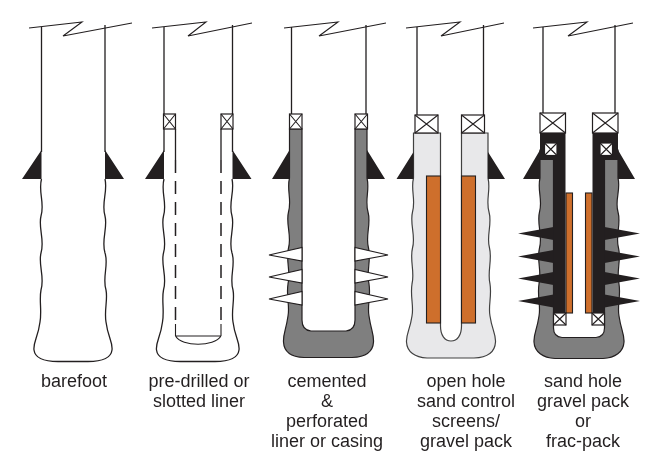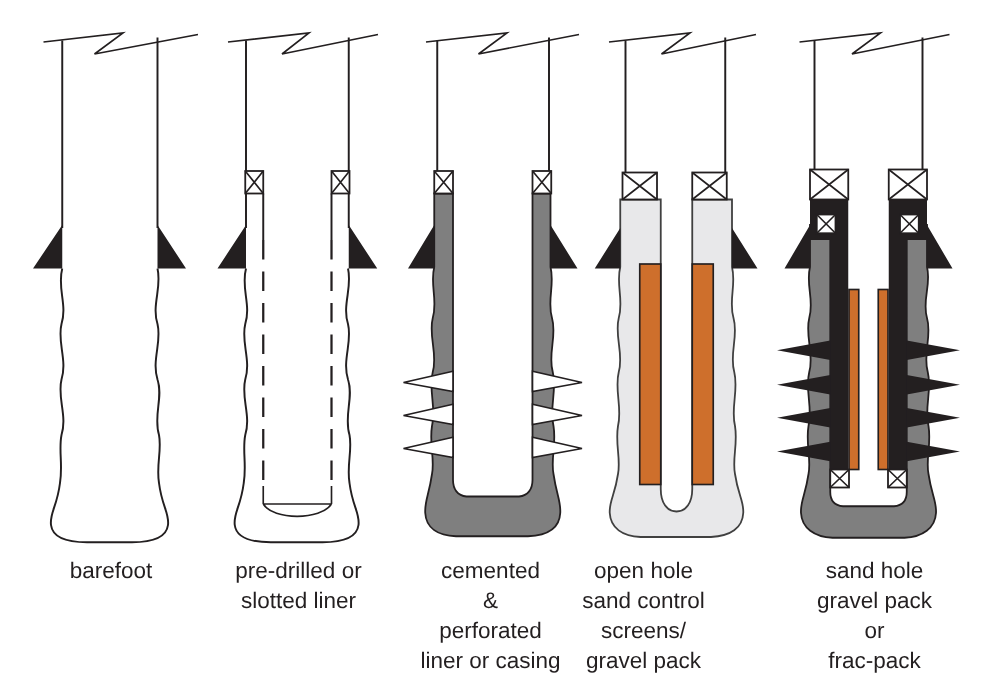--- a/index.html
+++ b/index.html
@@ -12,21 +12,21 @@
   .hole{fill:#ffffff;stroke:var(--ink);stroke-width:1.3;}
   .blk{fill:var(--ink);stroke:none;}
   .xbox{fill:#ffffff;stroke:var(--ink);stroke-width:1.2;}
   .xd{stroke:var(--ink);stroke-width:1.1;fill:none;}
   .gray{fill:var(--dark_gray);stroke:var(--ink);stroke-width:1.2;}
   .lgray{fill:var(--light_gray);stroke:var(--outline_gray);stroke-width:1.2;}
   .orange{fill:var(--orange);stroke:var(--ink);stroke-width:1.1;}
   .perf{fill:#ffffff;stroke:var(--ink);stroke-width:1.1;}
   .dash{stroke:var(--ink);stroke-width:1.5;fill:none;stroke-dasharray:13 8;}
   .caption{position:absolute;transform:translateX(-50%);text-align:center;
-           white-space:pre-line;font-size:15px;line-height:20px;
+           white-space:pre-line;font-size:18px;line-height:20px;
            color:var(--ink);width:130px;}
 </style>
 </head>
 <body>
 
 <div id="canvas">
 <svg width="662" height="466" viewBox="0 0 662 466">
 
   <g>
     <polyline class="thin" points="29,28 82,22 63,36 132,23"></polyline>
@@ -160,21 +160,21 @@
   </g>
 </svg>
 
   <div class="caption" style="left:74px;top:371px">barefoot</div>
   <div class="caption" style="left:199px;top:371px">pre-drilled or
 slotted liner</div>
   <div class="caption" style="left:327px;top:371px">cemented
 &amp;
 perforated
 liner or casing</div>
-  <div class="caption" style="left:429px;top:371px">open hole
+  <div class="caption" style="left:466px;top:371px">open hole
 sand control
 screens/
 gravel pack</div>
   <div class="caption" style="left:583px;top:371px">sand hole
 gravel pack
 or
 frac-pack</div>
 </div>
 
 </body></html>

